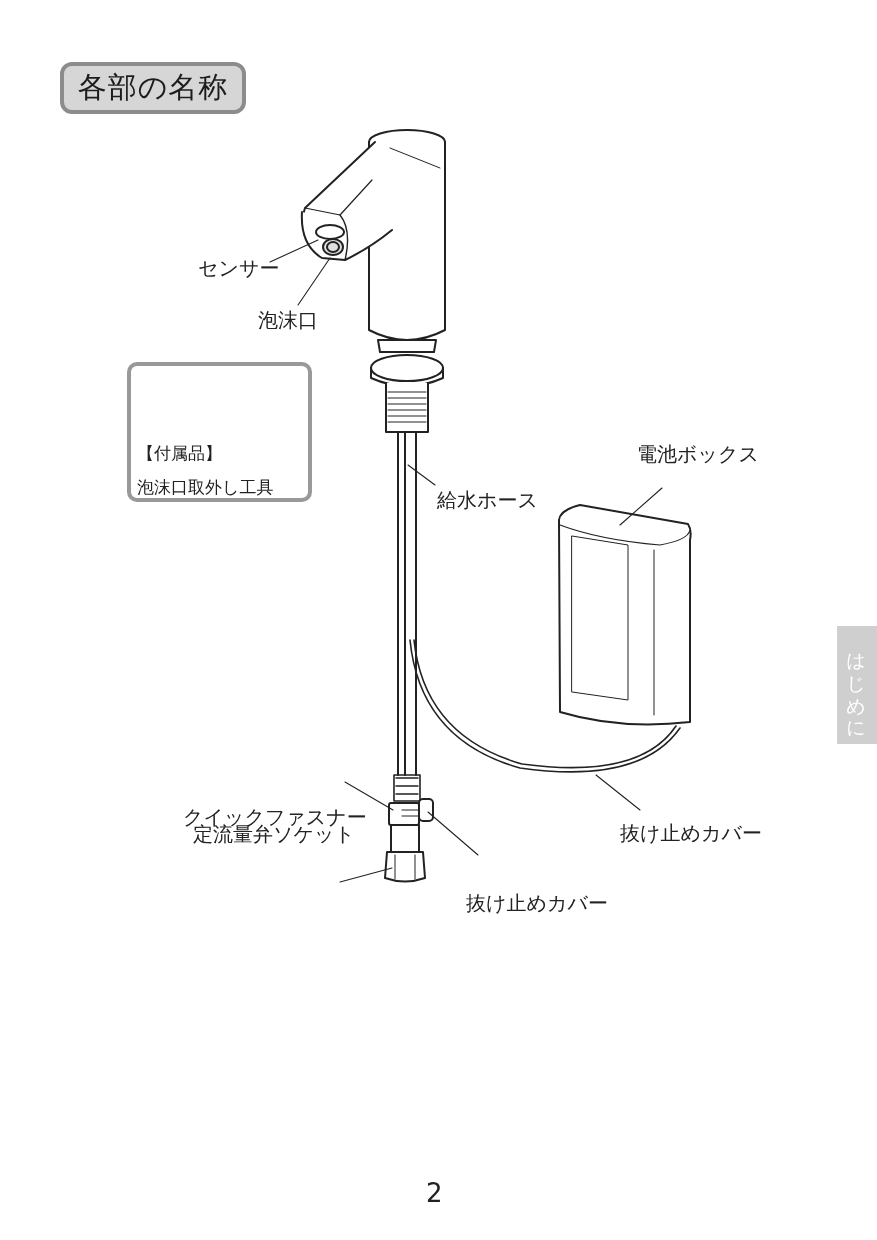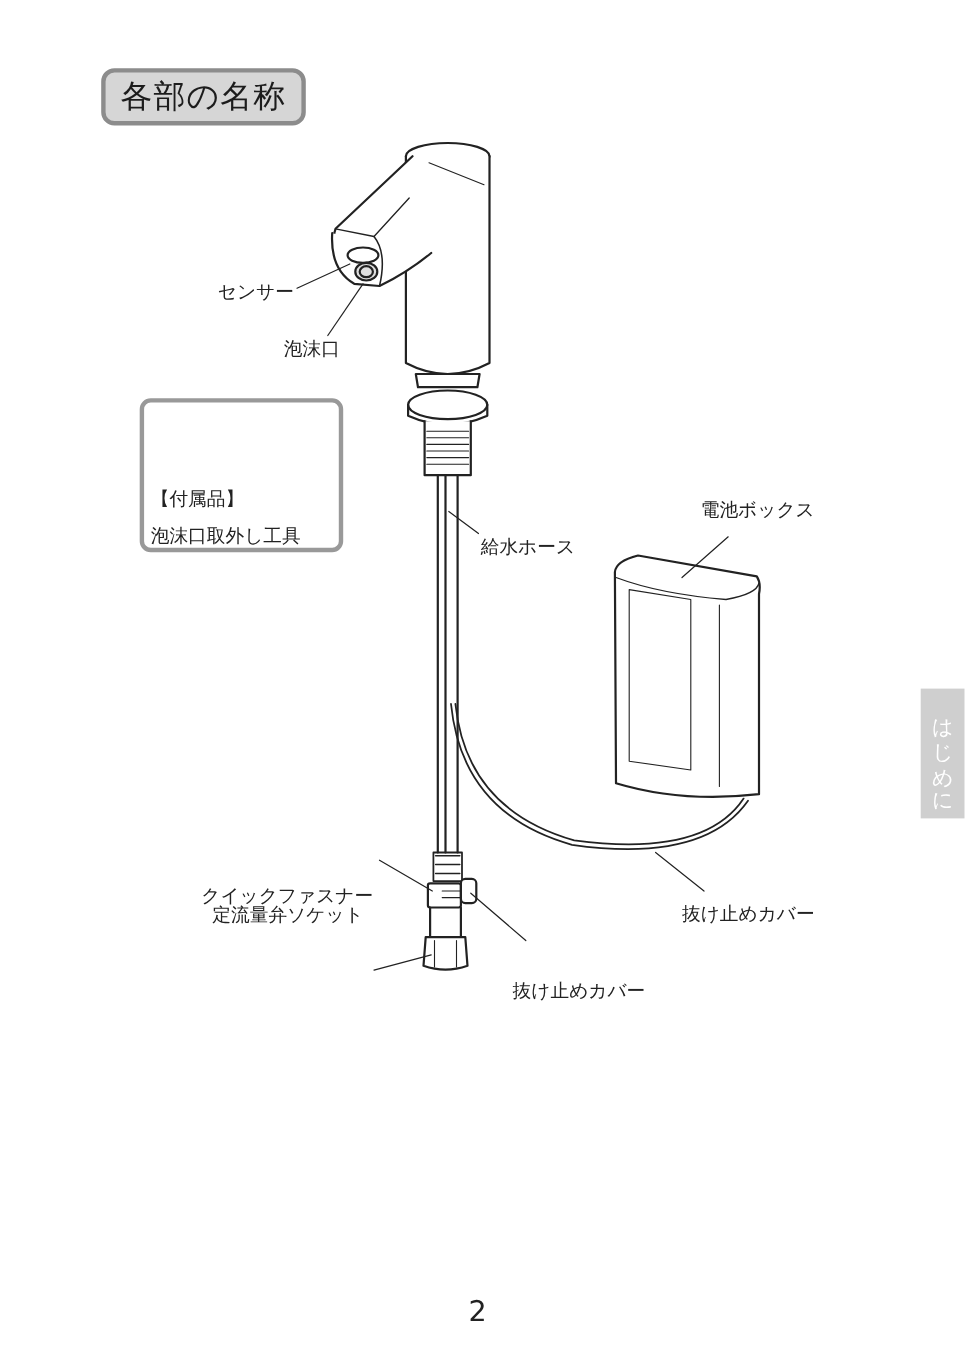--- a/index.html
+++ b/index.html
@@ -1,22 +1,22 @@
 <!DOCTYPE html>
 <html><head>
 <meta charset="utf-8">
 <style>
   html, body { margin:0; padding:0; background:#ffffff; }
   body { width:877px; height:1240px; position:relative; overflow:hidden;
          font-family:"DejaVu Sans", "Liberation Sans", sans-serif; color:#222; }
   .title-box { position:absolute; left:60px; top:62px; width:186px; height:52px;
                background:#d6d6d6; border:4px solid #8c8c8c; border-radius:12px;
-               box-sizing:border-box; display:flex; align-items:center; justify-content:center;margin-left:32px; }
+               box-sizing:border-box; display:flex; align-items:center; justify-content:center; }
   .title-box span { font-size:29px; letter-spacing:1px; color:#1c1c1c; }
-  .label { position:absolute; font-size:17px; color:#222; white-space:nowrap; line-height:1; }
+  .label { position:absolute; font-size:20px; color:#222; white-space:nowrap; line-height:1; }
   .accessory { position:absolute; left:127px; top:362px; width:185px; height:140px;
                border:4px solid #999; border-radius:10px; box-sizing:border-box; background:#fff;padding-left:48px; }
   .accessory .acc-line { position:absolute; left:6px; font-size:17px; white-space:nowrap; }
   .side-tab { position:absolute; left:837px; top:626px; width:40px; height:118px;
               background:#cfcfcf; display:flex; align-items:center; justify-content:center; }
   .side-tab span { writing-mode:vertical-rl; color:#ffffff; font-size:19px; letter-spacing:1px; }
   .page-num { position:absolute; left:426px; top:1178px; font-size:26px; color:#222; }
   svg.drawing { position:absolute; left:0; top:0; }
 </style>
 </head>
@@ -87,21 +87,21 @@
   <g stroke-width="1.4">
     <path d="M208 405 L222 384 L240 394 L226 418 Z" fill="#fff"></path>
     <ellipse cx="216" cy="411" rx="8" ry="5"></ellipse>
     <path d="M212 400 L228 384 M218 404 L234 388 M222 410 L238 392" stroke-width="1"></path>
   </g>
 </svg>
 
 <div class="label" style="left:198px; top:258px;">センサー</div>
 <div class="label" style="left:258px; top:310px;text-align:right;">泡沫口</div>
 <div class="label" style="left:437px; top:490px;">給水ホース</div>
-<div class="label" style="left:637px; top:456px;">電池ボックス</div>
+<div class="label" style="left:637px; top:444px;">電池ボックス</div>
 <div class="label" style="left:183px; top:763px;margin-top:44px;">クイックファスナー</div>
 <div class="label" style="left:193px; top:824px;">定流量弁ソケット</div>
 <div class="label" style="left:466px; top:865px;margin-top:28px;">抜け止めカバー</div>
 <div class="label" style="left:620px; top:823px;">抜け止めカバー</div>
 
 <div class="accessory">
   <div class="acc-line" style="top:76px;">【付属品】</div>
   <div class="acc-line" style="top:100px;margin-top:10px;">泡沫口取外し工具</div>
 </div>
 

